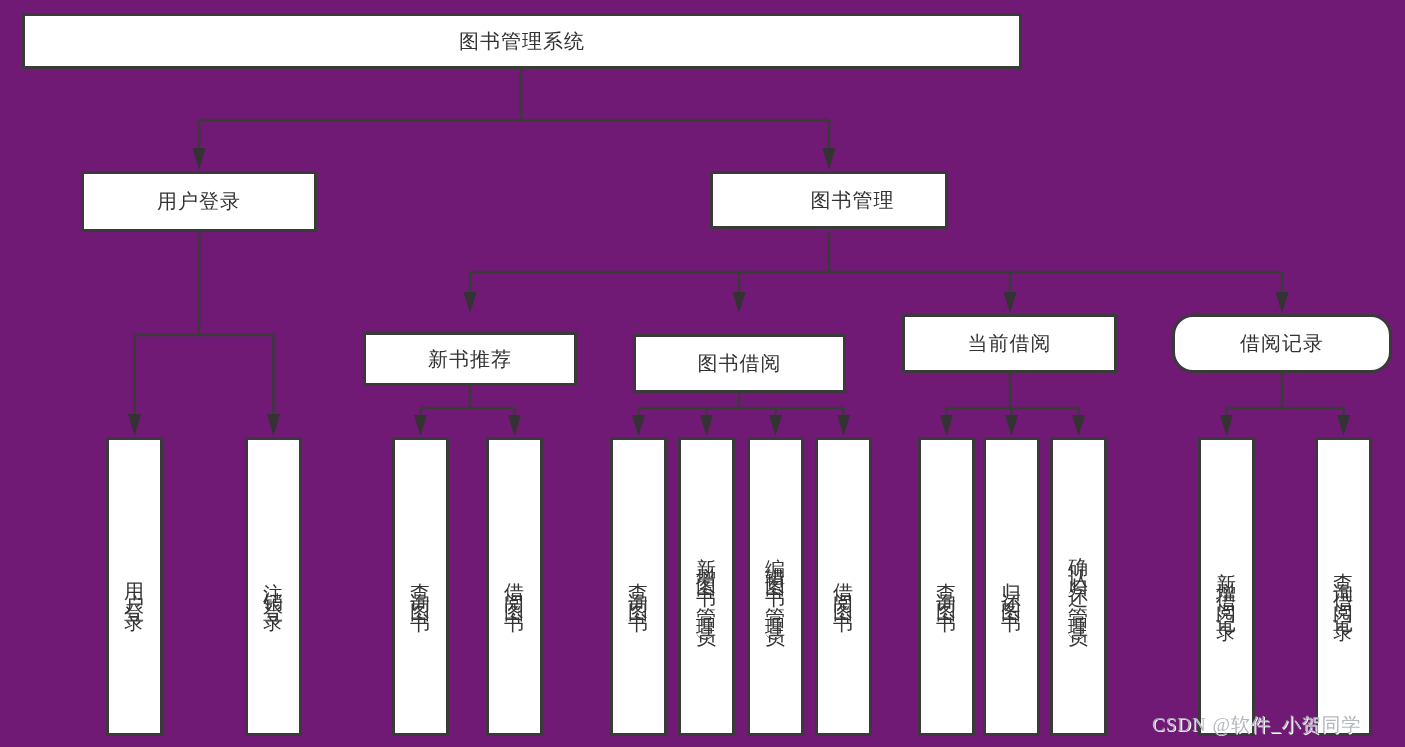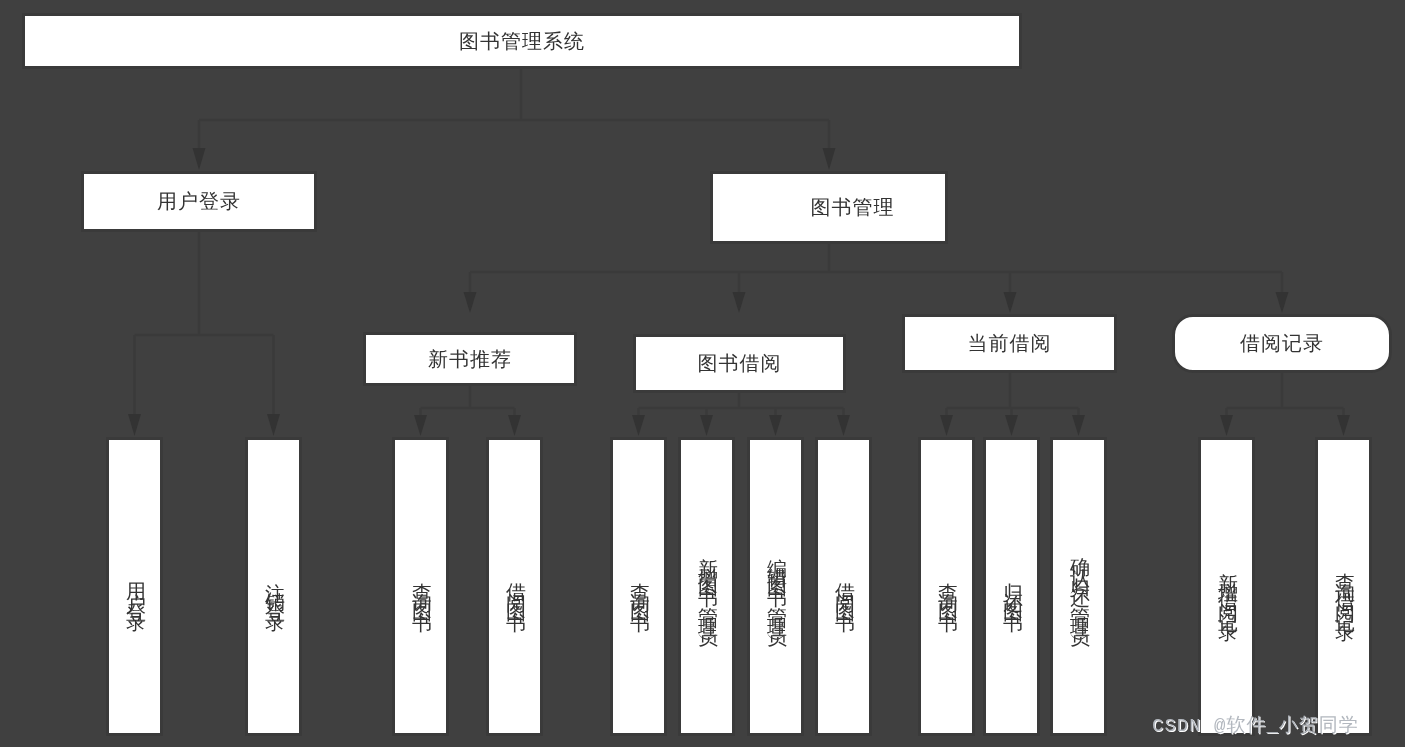--- a/index.html
+++ b/index.html
@@ -1,21 +1,21 @@
 <!DOCTYPE html>
 <html><head>
 <meta charset="utf-8">
 <style>
   html, body { margin: 0; padding: 0; background: #ffffff; }
   .canvas {
     position: relative;
     width: 1405px;
     height: 747px;
-    background: #404040;
-    font-family: Liberation Mono, monospace;
+    background: #701a75;
+    font-family: Liberation Serif, serif;
     overflow: hidden;
   }
   .connector-layer {
     position: absolute;
     left: 0; top: 0;
     width: 1405px; height: 747px;
   }
   .connector-layer path {
     fill: none;
     stroke: #3a3a3a;
@@ -95,21 +95,21 @@
     <polygon points="1072,415 1085,415 1078.5,436"></polygon>
 
     <path d="M1282 373 V408 M1226.5 408 H1343.5 M1226.5 408 V417 M1343.5 408 V417"></path>
     <polygon points="1220,415 1233,415 1226.5,436"></polygon>
     <polygon points="1337,415 1350,415 1343.5,436"></polygon>
   </svg>
 
   <div class="node" style="left:22px; top:13px; width:1000px; height:56px;">图书管理系统</div>
 
   <div class="node" style="left:81px; top:171px; width:236px; height:61px;">用户登录</div>
-  <div class="node" style="left:710px; top:171px; width:238px; height:73px;padding-left:47px;">图书管理</div>
+  <div class="node" style="left:710px; top:171px; width:238px; height:58px;padding-left:47px;">图书管理</div>
 
   <div class="node" style="left:363px; top:332px; width:214px; height:54px;">新书推荐</div>
   <div class="node" style="left:633px; top:314px; width:213px; height:59px;margin-top:20px;">图书借阅</div>
   <div class="node" style="left:902px; top:314px; width:215px; height:59px;">当前借阅</div>
   <div class="node" style="left:1172px; top:314px; width:220px; height:59px;border-radius:21px;">借阅记录</div>
 
   <div class="node leaf" style="left:106px; top:437px; width:57px; height:299px;">用户登录</div>
   <div class="node leaf" style="left:245px; top:437px; width:57px; height:299px;">注销登录</div>
 
   <div class="node leaf" style="left:392px; top:437px; width:57px; height:299px;">查询图书</div>

